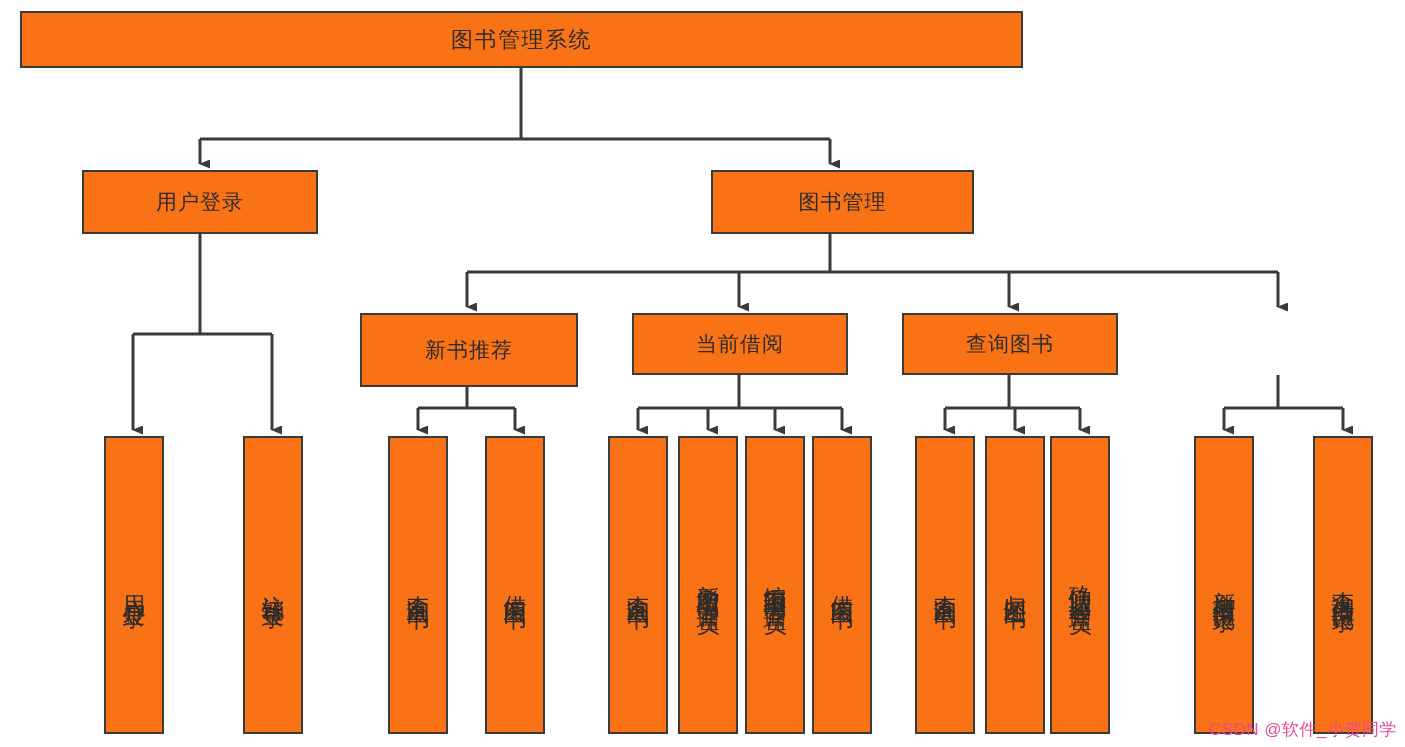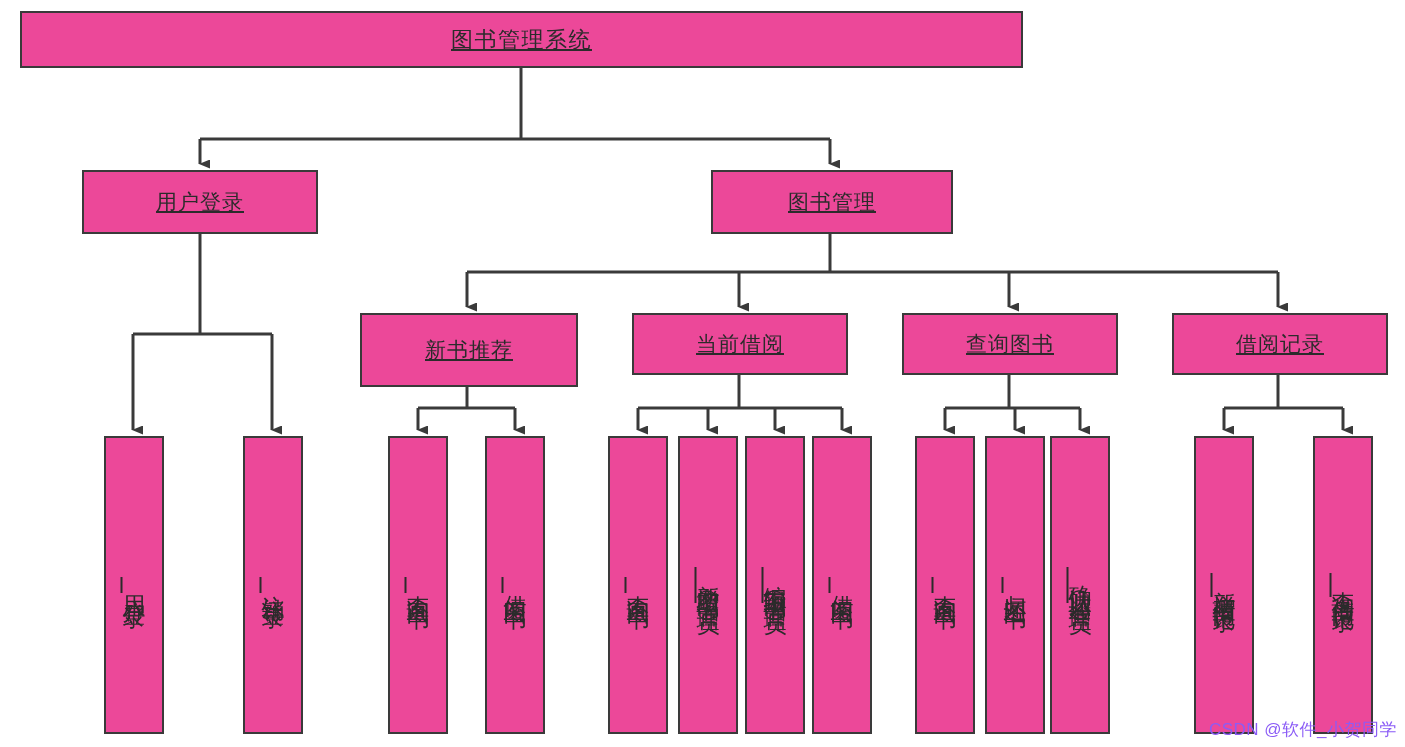--- a/index.html
+++ b/index.html
@@ -21,29 +21,28 @@
   #diagram-svg {
     position: absolute;
     left: 0;
     top: 0;
     width: 1405px;
     height: 747px;
   }
   .node {
     position: absolute;
     box-sizing: border-box;
-    background: #ec4899;
+    background: #f97316;
     border: 2px solid #3a3a3a;
     display: flex;
     align-items: center;
     justify-content: center;
     color: #2b2b2b;
     line-height: 1.18;
     text-align: center;
-    text-decoration: underline;
   }
   .node-label {
     display: block;
     white-space: pre-line;
   }
   
   .node.horiz .node-label {
     font-size: 21px;
     letter-spacing: 1px;
   }
@@ -62,21 +61,21 @@
     text-orientation: upright;
     font-size: 23px;
     letter-spacing: 4px;
     line-height: 1;
   }
   .watermark {
     position: absolute;
     right: 8px;
     bottom: 6px;
     font-size: 17px;
-    color: #8b5cf6;
+    color: #ec4899;
     letter-spacing: 0.5px;
     white-space: nowrap;
     pointer-events: none;
   }
 </style>
 </head>
 <body>
 
 <div id="diagram-root">
 
@@ -146,36 +145,33 @@
     </g>
   </svg>
 
   <div class="node root horiz" style="left:20px; top:11px; width:1003px; height:57px;">
     <span class="node-label">图书管理系统</span>
   </div>
 
   <div class="node horiz" style="left:82px; top:170px; width:236px; height:64px;">
     <span class="node-label">用户登录</span>
   </div>
-  <div class="node horiz" style="left:711px; top:170px; width:242px; height:64px;">
+  <div class="node horiz" style="left:711px; top:170px; width:263px; height:64px;">
     <span class="node-label">图书管理</span>
   </div>
 
   <div class="node horiz" style="left:360px; top:313px; width:218px; height:74px;">
     <span class="node-label">新书推荐</span>
   </div>
   <div class="node horiz" style="left:632px; top:313px; width:216px; height:62px;">
     <span class="node-label">当前借阅</span>
   </div>
   <div class="node horiz" style="left:902px; top:313px; width:216px; height:62px;">
     <span class="node-label">查询图书</span>
   </div>
-  <div class="node horiz" style="left:1172px; top:313px; width:216px; height:62px;">
-    <span class="node-label">借阅记录</span>
-  </div>
 
   <div class="node vert" style="left:104px; top:436px; width:60px; height:298px;">
     <span class="node-label">用户登录</span>
   </div>
   <div class="node vert" style="left:243px; top:436px; width:60px; height:298px;">
     <span class="node-label">注销登录</span>
   </div>
 
   <div class="node vert" style="left:388px; top:436px; width:60px; height:298px;">
     <span class="node-label">查询图书</span>

